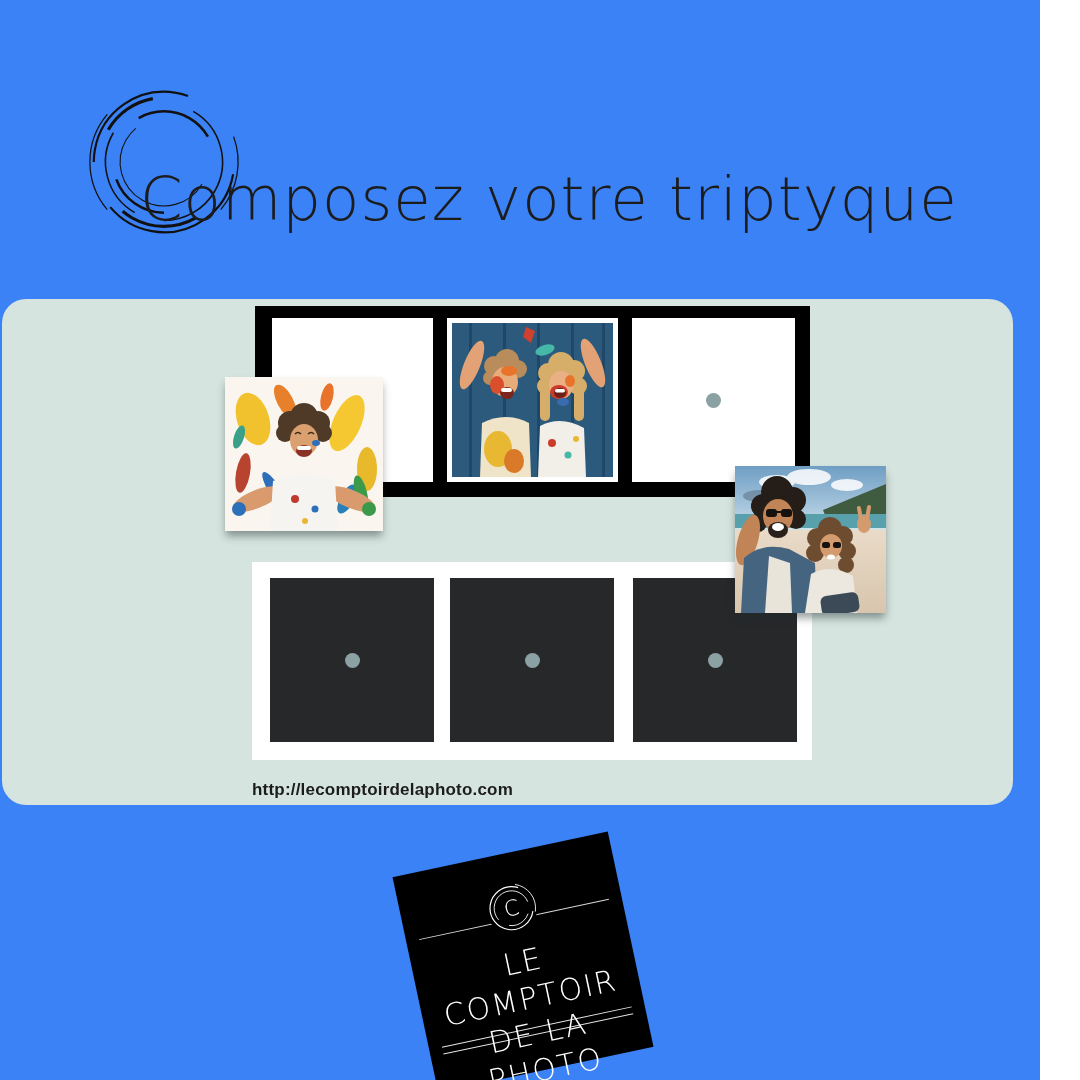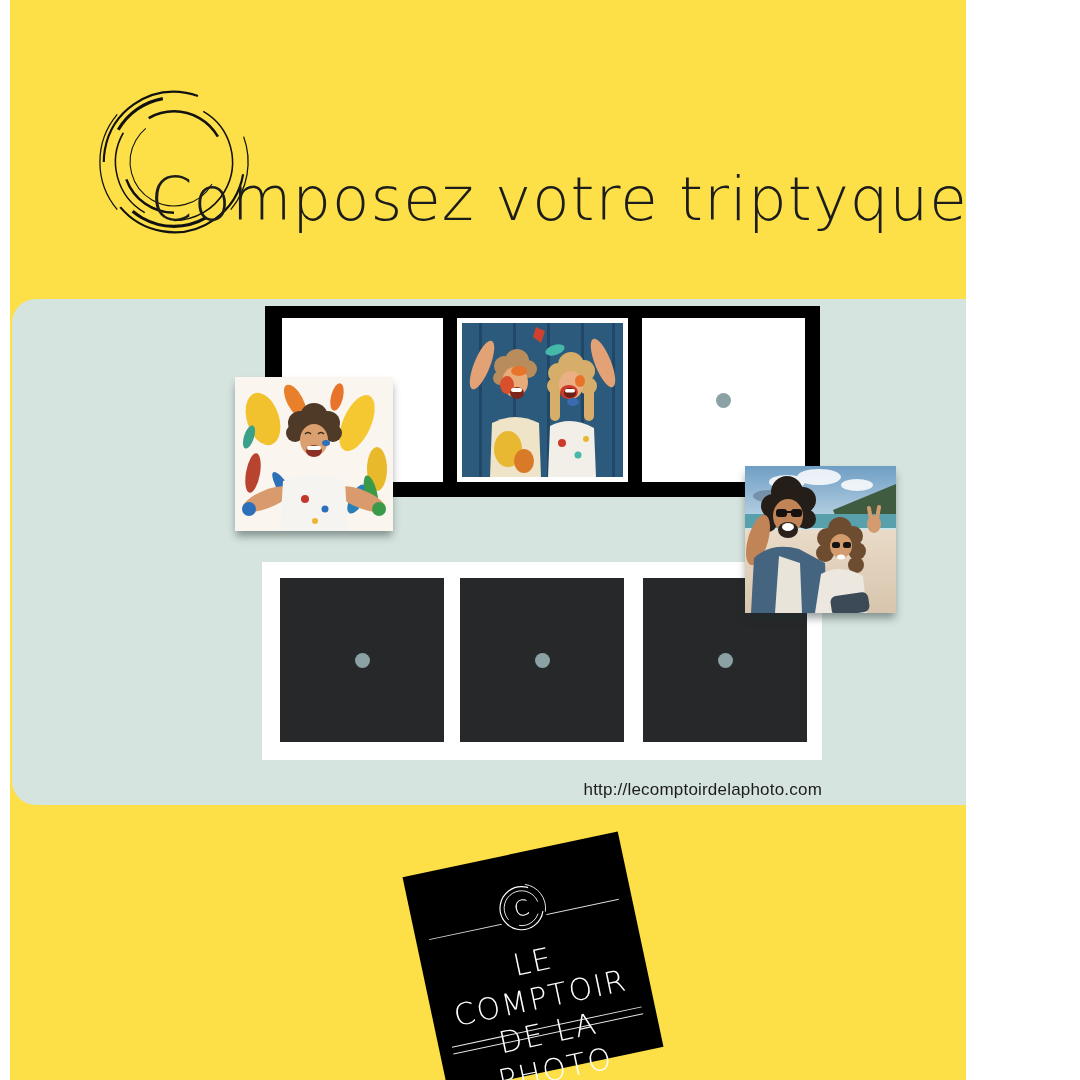--- a/index.html
+++ b/index.html
@@ -1,18 +1,18 @@
 <!DOCTYPE html>
 <html style="--mint: #d5e4de; --frame-black: #000000; --slot-white: #ffffff; --square-dark: #26282a; --dot-gray: #8ba1a3; --text-dark: #1c1c1c; --logo-bg: #000000; --logo-text: #ffffff;"><head>
 <meta charset="utf-8">
 <style>
   html,body{margin:0;padding:0;background:#ffffff;}
   body{width:1080px;height:1080px;overflow:hidden;
        font-family:"DejaVu Sans","Liberation Sans",sans-serif;}
-  .canvas{position:relative;width:956px;height:1080px;background:#fde047;overflow:hidden;margin-left:10px;}
+  .canvas{position:relative;width:1040px;height:1080px;background:#3b82f6;overflow:hidden;}
 
   
   .doodle{position:absolute;left:86px;top:84px;width:156px;height:156px;}
   .title{position:absolute;left:140px;top:122px;white-space:nowrap;
          font-size:61px;font-weight:200;letter-spacing:1px;
          color:var(--text-dark,#1c1c1c);}
 
   
   .panel{position:absolute;left:2px;top:299px;width:1011px;height:506px;
          border-radius:24px;background:var(--mint,#d5e4de);}
@@ -34,22 +34,22 @@
   .photo-couple{left:735px;top:466px;width:151px;height:147px;z-index:4;}
 
   
   .strip{position:absolute;left:252px;top:562px;width:560px;height:198px;
          background:#ffffff;z-index:1;}
   .dsq{position:absolute;top:16px;width:164px;height:164px;
        background:var(--square-dark,#26282a);}
   .dsq1{left:18px;} .dsq2{left:198px;} .dsq3{left:381px;}
 
   
-  .url{position:absolute;left:252px;top:780px;width:560px;text-align:right;
-       font-family:"Liberation Sans",sans-serif;font-weight:400;font-size:17px;
+  .url{position:absolute;left:252px;top:780px;width:560px;text-align:left;
+       font-family:"Liberation Sans",sans-serif;font-weight:700;font-size:17px;
        color:var(--text-dark,#1c1c1c);letter-spacing:.2px;z-index:2;}
 
   
   .logo{position:absolute;left:413px;top:852px;width:220px;height:220px;
         background:var(--logo-bg,#000);transform:rotate(-12deg);z-index:5;}
   .logo-rule{position:absolute;left:13px;right:13px;top:66px;height:1px;
              background:var(--logo-text,#fff);opacity:.85;}
   .logo-circle{position:absolute;left:50%;top:26px;width:58px;height:58px;margin-left:-29px;}
   .logo-name{position:absolute;left:0;top:92px;width:100%;text-align:center;
              color:var(--logo-text,#fff);font-size:30px;font-weight:200;

